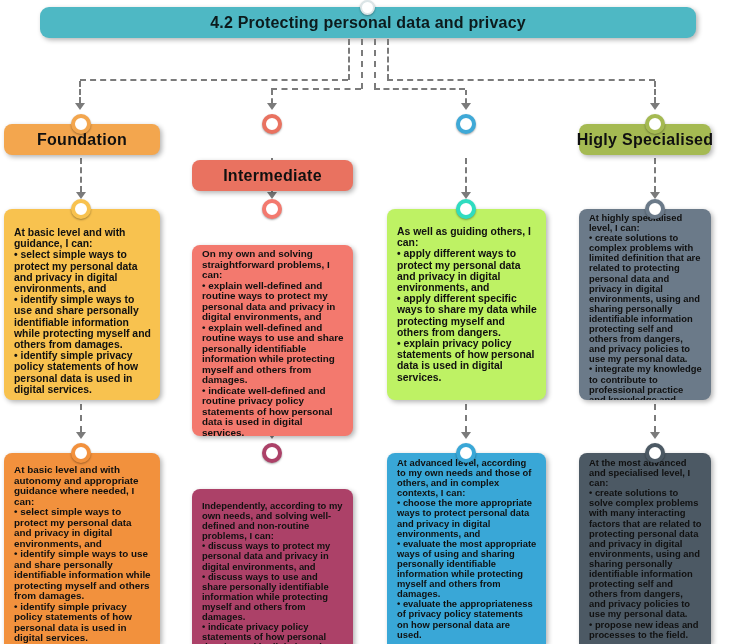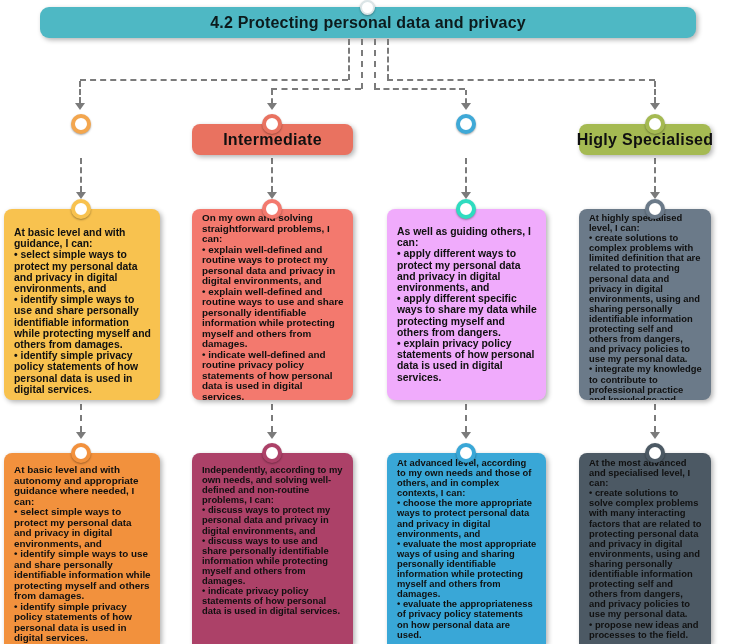--- a/index.html
+++ b/index.html
@@ -22,21 +22,21 @@
     display:flex;align-items:center;justify-content:center;
     box-shadow:2px 2px 5px rgba(0,0,0,0.30);}
   .hdr span{font-size:16px;font-weight:700;color:#101010;letter-spacing:.3px;white-space:nowrap;}
 
   
   .box{position:absolute;border-radius:8px;box-shadow:2px 2px 5px rgba(0,0,0,0.30);
     overflow:hidden;box-sizing:border-box;padding:16px 9px 6px 10px;}
   .r1{top:209px;height:191px;}
   .r2{top:453px;height:191px;border-radius:8px 8px 0 0;}
   .c1{left:4px;width:156px;}
-  .c2{left:192px;width:161px;}
+  .c2{left:192px;width:161px;margin-top:36px;}
   .c3{left:387px;width:159px;}
   .c4{left:579px;width:132px;}
   .box-text{font-weight:700;color:#101010;white-space:pre-line;}
   .fs11 .box-text{font-size:10.4px;line-height:11.2px;}
   .fs10 .box-text{font-size:9.9px;line-height:10.5px;}
   .fs9  .box-text{font-size:9.4px;line-height:10.1px;}
   .pt4{padding-top:4px;}  .pt11{padding-top:5px;} .pt12{padding-top:12px;}
   .pt17{padding-top:17px;} .pt18{padding-top:18px;} .pt20{padding-top:12px;}
 
   
@@ -88,20 +88,23 @@
 
   <div class="seg v" style="left:80px;top:404px;height:28px"></div>
   <div class="arr" style="left:76px;top:432px"></div>
   <div class="seg v" style="left:271px;top:404px;height:28px"></div>
   <div class="arr" style="left:267px;top:432px"></div>
   <div class="seg v" style="left:465px;top:404px;height:28px"></div>
   <div class="arr" style="left:461px;top:432px"></div>
   <div class="seg v" style="left:654px;top:404px;height:28px"></div>
   <div class="arr" style="left:650px;top:432px"></div>
 
+  <div class="hdr c1" style="background-color: rgb(243, 166, 78);">
+    <span>Foundation</span>
+  </div>
   <div class="dot" style="left: 71px; top: 114px; border-color: rgb(243, 166, 78);"></div>
   <div class="box r1 c1 fs11 pt18" style="background-color: rgb(248, 194, 79);">
     <div class="box-text">At basic level and with guidance, I can:
 • select simple ways to protect my personal data and privacy in digital environments, and
 • identify simple ways to use and share personally identifiable information while protecting myself and others from damages.
 • identify simple privacy policy statements of how personal data is used in digital services.</div>
   </div>
   <div class="dot" style="left: 71px; top: 199px; border-color: rgb(248, 194, 79);"></div>
   <div class="box r2 c1 fs10 pt12" style="background-color: rgb(242, 145, 61);">
     <div class="box-text">At basic level and with autonomy and appropriate guidance where needed, I can:
@@ -124,21 +127,21 @@
   <div class="dot" style="left: 262px; top: 199px; border-color: rgb(243, 121, 110);"></div>
   <div class="box r2 c2 fs9 pt20" style="background-color: rgb(172, 65, 104);">
     <div class="box-text">Independently, according to my own needs, and solving well-defined and non-routine problems, I can:
 • discuss ways to protect my personal data and privacy in digital environments, and
 • discuss ways to use and share personally identifiable information while protecting myself and others from damages.
 • indicate privacy policy statements of how personal data is used in digital services.</div>
   </div>
   <div class="dot" style="left: 262px; top: 443px; border-color: rgb(172, 65, 104);"></div>
 
   <div class="dot" style="left: 456px; top: 114px; border-color: rgb(63, 169, 215);"></div>
-  <div class="box r1 c3 fs11 pt17" style="background-color: #f0abfc;">
+  <div class="box r1 c3 fs11 pt17" style="background-color: #bef264;">
     <div class="box-text">As well as guiding others, I can:
 • apply different ways to protect my personal data and privacy in digital environments, and
 • apply different specific ways to share my data while protecting myself and others from dangers.
 • explain privacy policy statements of how personal data is used in digital services.</div>
   </div>
   <div class="dot" style="left: 456px; top: 199px; border-color: rgb(47, 220, 192);"></div>
   <div class="box r2 c3 fs9 pt11" style="background-color: rgb(57, 167, 215);">
     <div class="box-text">At advanced level, according to my own needs and those of others, and in complex contexts, I can:
 • choose the more appropriate ways to protect personal data and privacy in digital environments, and
 • evaluate the most appropriate ways of using and sharing personally identifiable information while protecting myself and others from damages.

